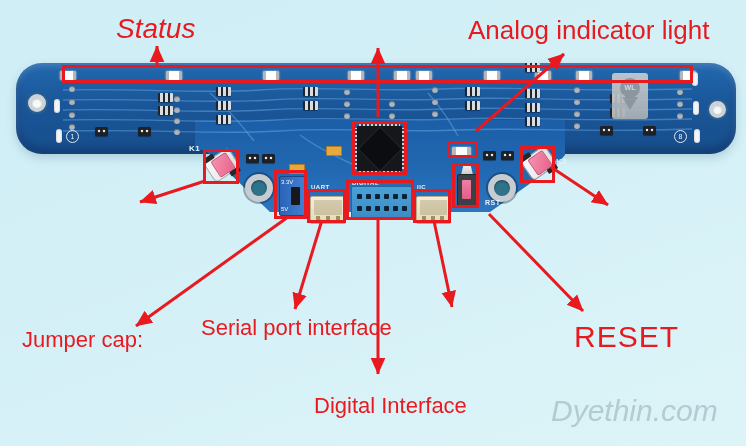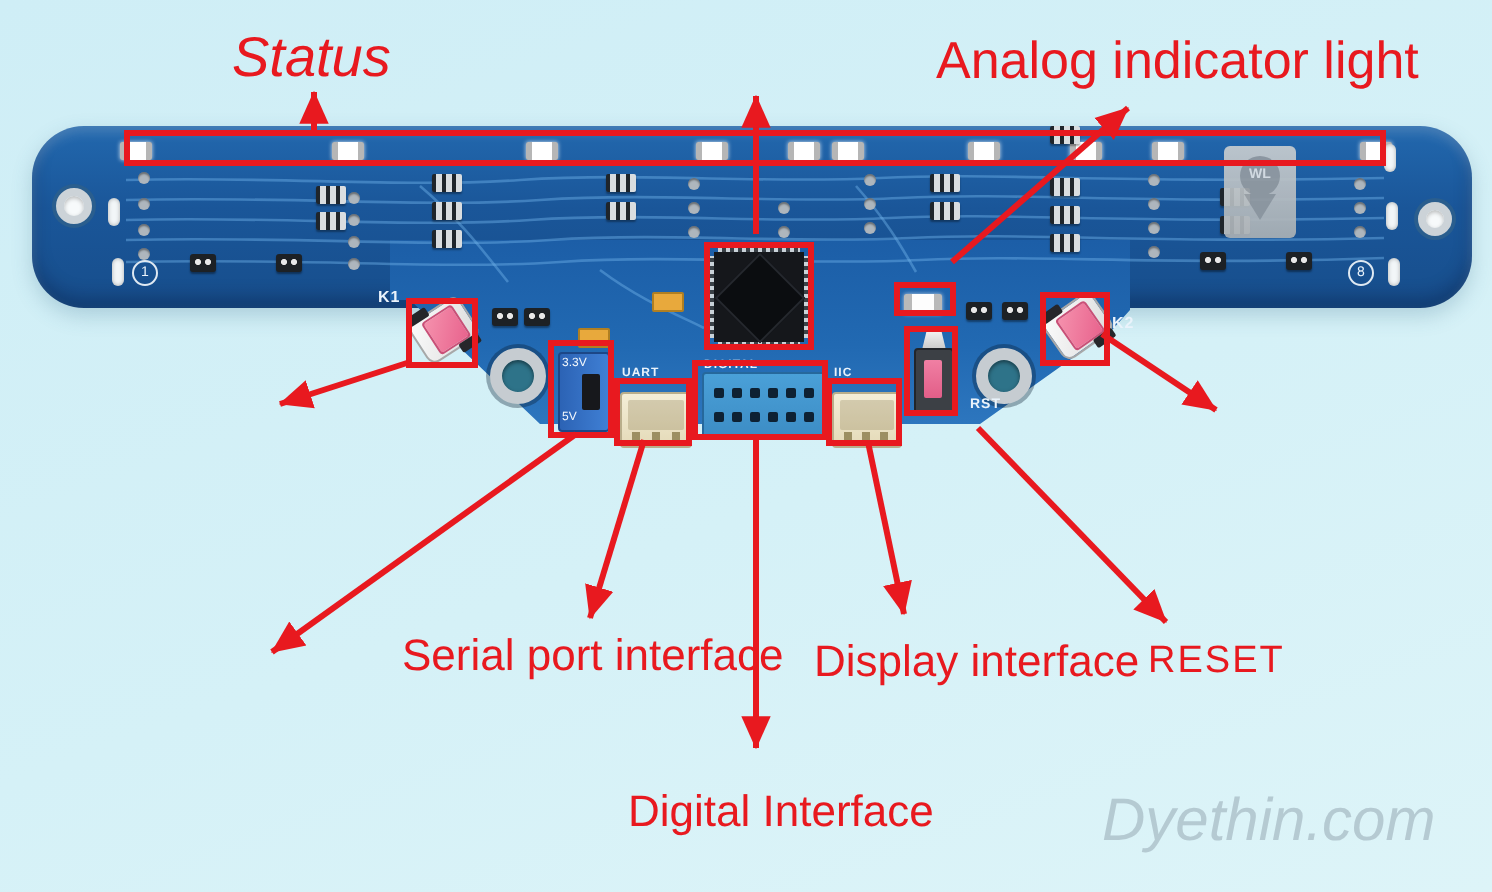--- a/index.html
+++ b/index.html
@@ -270,20 +270,20 @@
       <line x1="322" y1="220" x2="295" y2="309" marker-end="url(#ah)"></line>
       <line x1="378" y1="220" x2="378" y2="374" marker-end="url(#ah)"></line>
       <line x1="434" y1="221" x2="452" y2="307" marker-end="url(#ah)"></line>
       <line x1="489" y1="214" x2="583" y2="311" marker-end="url(#ah)"></line>
     </g>
   </svg>
 
   <div class="label" style="left:116px;top:13px;font-size:28px;font-style:italic;">Status</div>
   <div class="label" style="left:468px;top:15px;font-size:26px;">Analog indicator light</div>
   <div class="label" style="left:22px;top:325px;font-size:22px;line-height:1.32;">
+    <span style="display:block;">Jumper cap:</span>
   </div>
   <div class="label" style="left:201px;top:315px;font-size:22px;">Serial port interface</div>
-  <div class="label" style="left:407px;top:318px;font-size:22px;">Display interface</div>
-  <div class="label" style="left:574px;top:320px;font-size:19px;letter-spacing:1px;">RESET</div>
+  <div class="label" style="left:574px;top:320px;font-size:30px;letter-spacing:1px;">RESET</div>
   <div class="label" style="left:314px;top:393px;font-size:22px;">Digital Interface</div>
 
   <div class="watermark">Dyethin.com</div>
 </div>
 
 </body></html>

